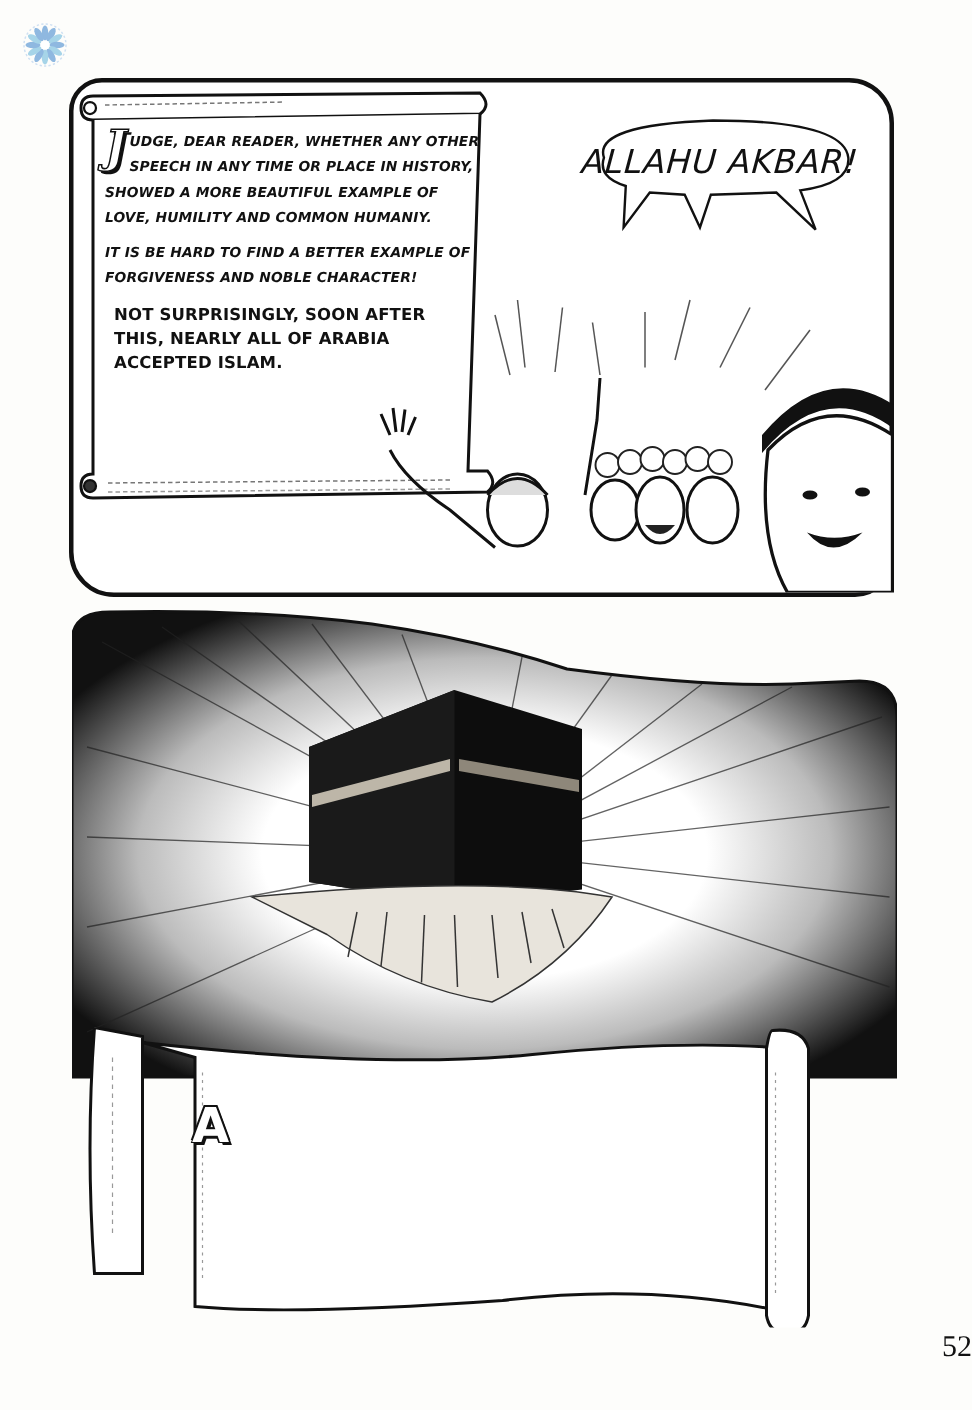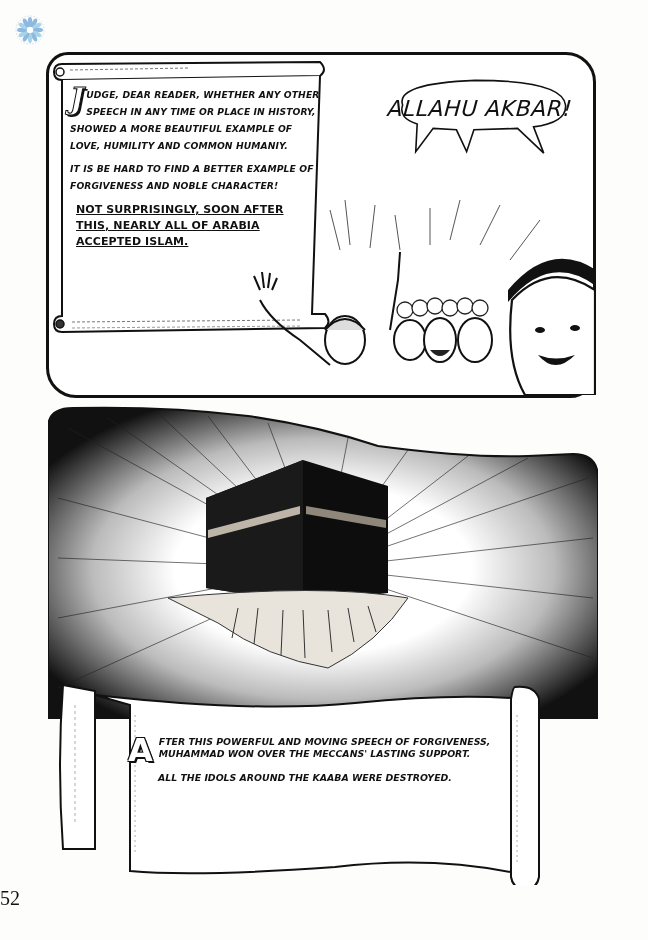--- a/index.html
+++ b/index.html
@@ -3,34 +3,34 @@
 <meta charset="utf-8">
 <style>
   html,body{margin:0;padding:0;}
   body{width:648px;height:940px;background:#fdfdfb;position:relative;overflow:hidden;font-family:"DejaVu Sans",sans-serif;}
   .logo{position:absolute;left:14px;top:14px;width:32px;height:32px;}
   
   .panel-top{position:absolute;left:46px;top:52px;width:550px;height:346px;border:3px solid #111;border-radius:22px 30px 26px 30px;background:#fff;box-sizing:border-box;}
   .scroll-top{position:absolute;left:50px;top:56px;width:280px;height:280px;}
   .caption-top{position:absolute;left:70px;top:86px;width:250px;font-family:"DejaVu Sans",sans-serif;font-weight:bold;font-style:italic;font-size:9.2px;line-height:17px;color:#111;letter-spacing:0.1px;}
   .caption-top p{margin:0 0 6px 0;}
-  .caption-top .big{font-size:11px;line-height:16px;font-style:normal;margin-top:8px;padding-left:6px;text-decoration:underline;}
+  .caption-top .big{font-size:11px;line-height:16px;font-style:normal;margin-top:8px;padding-left:6px;}
   .dropcap{float:left;font-family:"DejaVu Serif",serif;font-size:30px;line-height:26px;font-weight:bold;margin:0 2px 0 0;color:#111;-webkit-text-stroke:1px #111;color:#fff;text-shadow:2px 2px 0 #111;}
   .bubble{position:absolute;left:354px;top:76px;width:250px;height:80px;}
   .bubble-text{position:absolute;left:380px;top:96px;width:200px;text-align:center;font-family:"DejaVu Sans",sans-serif;font-size:22px;font-style:italic;letter-spacing:0.5px;color:#111;transform:skewX(-4deg);}
   .crowd{position:absolute;left:250px;top:190px;width:346px;height:205px;}
   
   .panel-kaaba{position:absolute;left:48px;top:398px;width:550px;height:330px;}
   
   .scroll-bottom{position:absolute;left:55px;top:685px;width:500px;height:200px;}
   .caption-bottom{position:absolute;left:128px;top:736px;width:400px;font-family:"DejaVu Sans",sans-serif;font-weight:bold;font-style:italic;font-size:9.4px;line-height:12px;color:#111;}
   .caption-bottom p{margin:0 0 12px 30px;}
   .caption-bottom p.first{margin-left:0;}
   .dropcap-a{float:left;font-family:"DejaVu Sans",sans-serif;font-size:32px;line-height:28px;font-weight:bold;font-style:normal;color:#fff;text-shadow:2px 2px 0 #111,-1px -1px 0 #111,1px -1px 0 #111,-1px 1px 0 #111;margin:0 6px 0 0;}
-  .page-number{position:absolute;left:0;width:648px;top:887px;text-align:left;font-family:"Liberation Serif",serif;font-size:20px;color:#111;}
+  .page-number{position:absolute;left:0;width:648px;top:887px;text-align:right;font-family:"Liberation Serif",serif;font-size:20px;color:#111;}
 </style>
 </head>
 <body>
 
 <svg class="logo" viewBox="0 0 32 32">
   <g transform="translate(16,16)">
     <circle r="14" fill="none" stroke="#cfe0f2" stroke-width="1" stroke-dasharray="1.5 1.5"></circle>
     <g fill="#8fb8e0">
       <ellipse rx="2.2" ry="5" cy="-8"></ellipse>
       <ellipse rx="2.2" ry="5" cy="-8" transform="rotate(30)"></ellipse>
@@ -163,17 +163,16 @@
   <path d="M8 0 L40 6 L40 164 L8 164 Q2 80 8 0 Z" fill="#fff" stroke="#111" stroke-width="2"></path>
   <path d="M460 2 Q480 0 484 14 L484 192 Q482 204 470 204 Q458 204 456 192 L456 14 Q458 2 460 2 Z" fill="#fff" stroke="#111" stroke-width="2"></path>
   <g stroke="#999" stroke-width="0.8">
     <path d="M20 20 l0 120" stroke-dasharray="3 3"></path>
     <path d="M80 30 l0 140" stroke-dasharray="2 3"></path>
     <path d="M462 30 l0 150" stroke-dasharray="2 3"></path>
   </g>
 </svg>
 
 <div class="caption-bottom">
-  <p class="first"><span class="dropcap-a">A</span><span>FTER THIS POWERFUL AND MOVING SPEECH OF FORGIVENESS, MUHAMMAD WON OVER THE MECCANS' LASTING SUPPORT.</span></p>
-  <p>ALL THE IDOLS AROUND THE KAABA WERE DESTROYED.</p>
+  <p class="first"><span class="dropcap-a">A</span></p>
 </div>
 
 <div class="page-number">52</div>
 
 </body></html>

